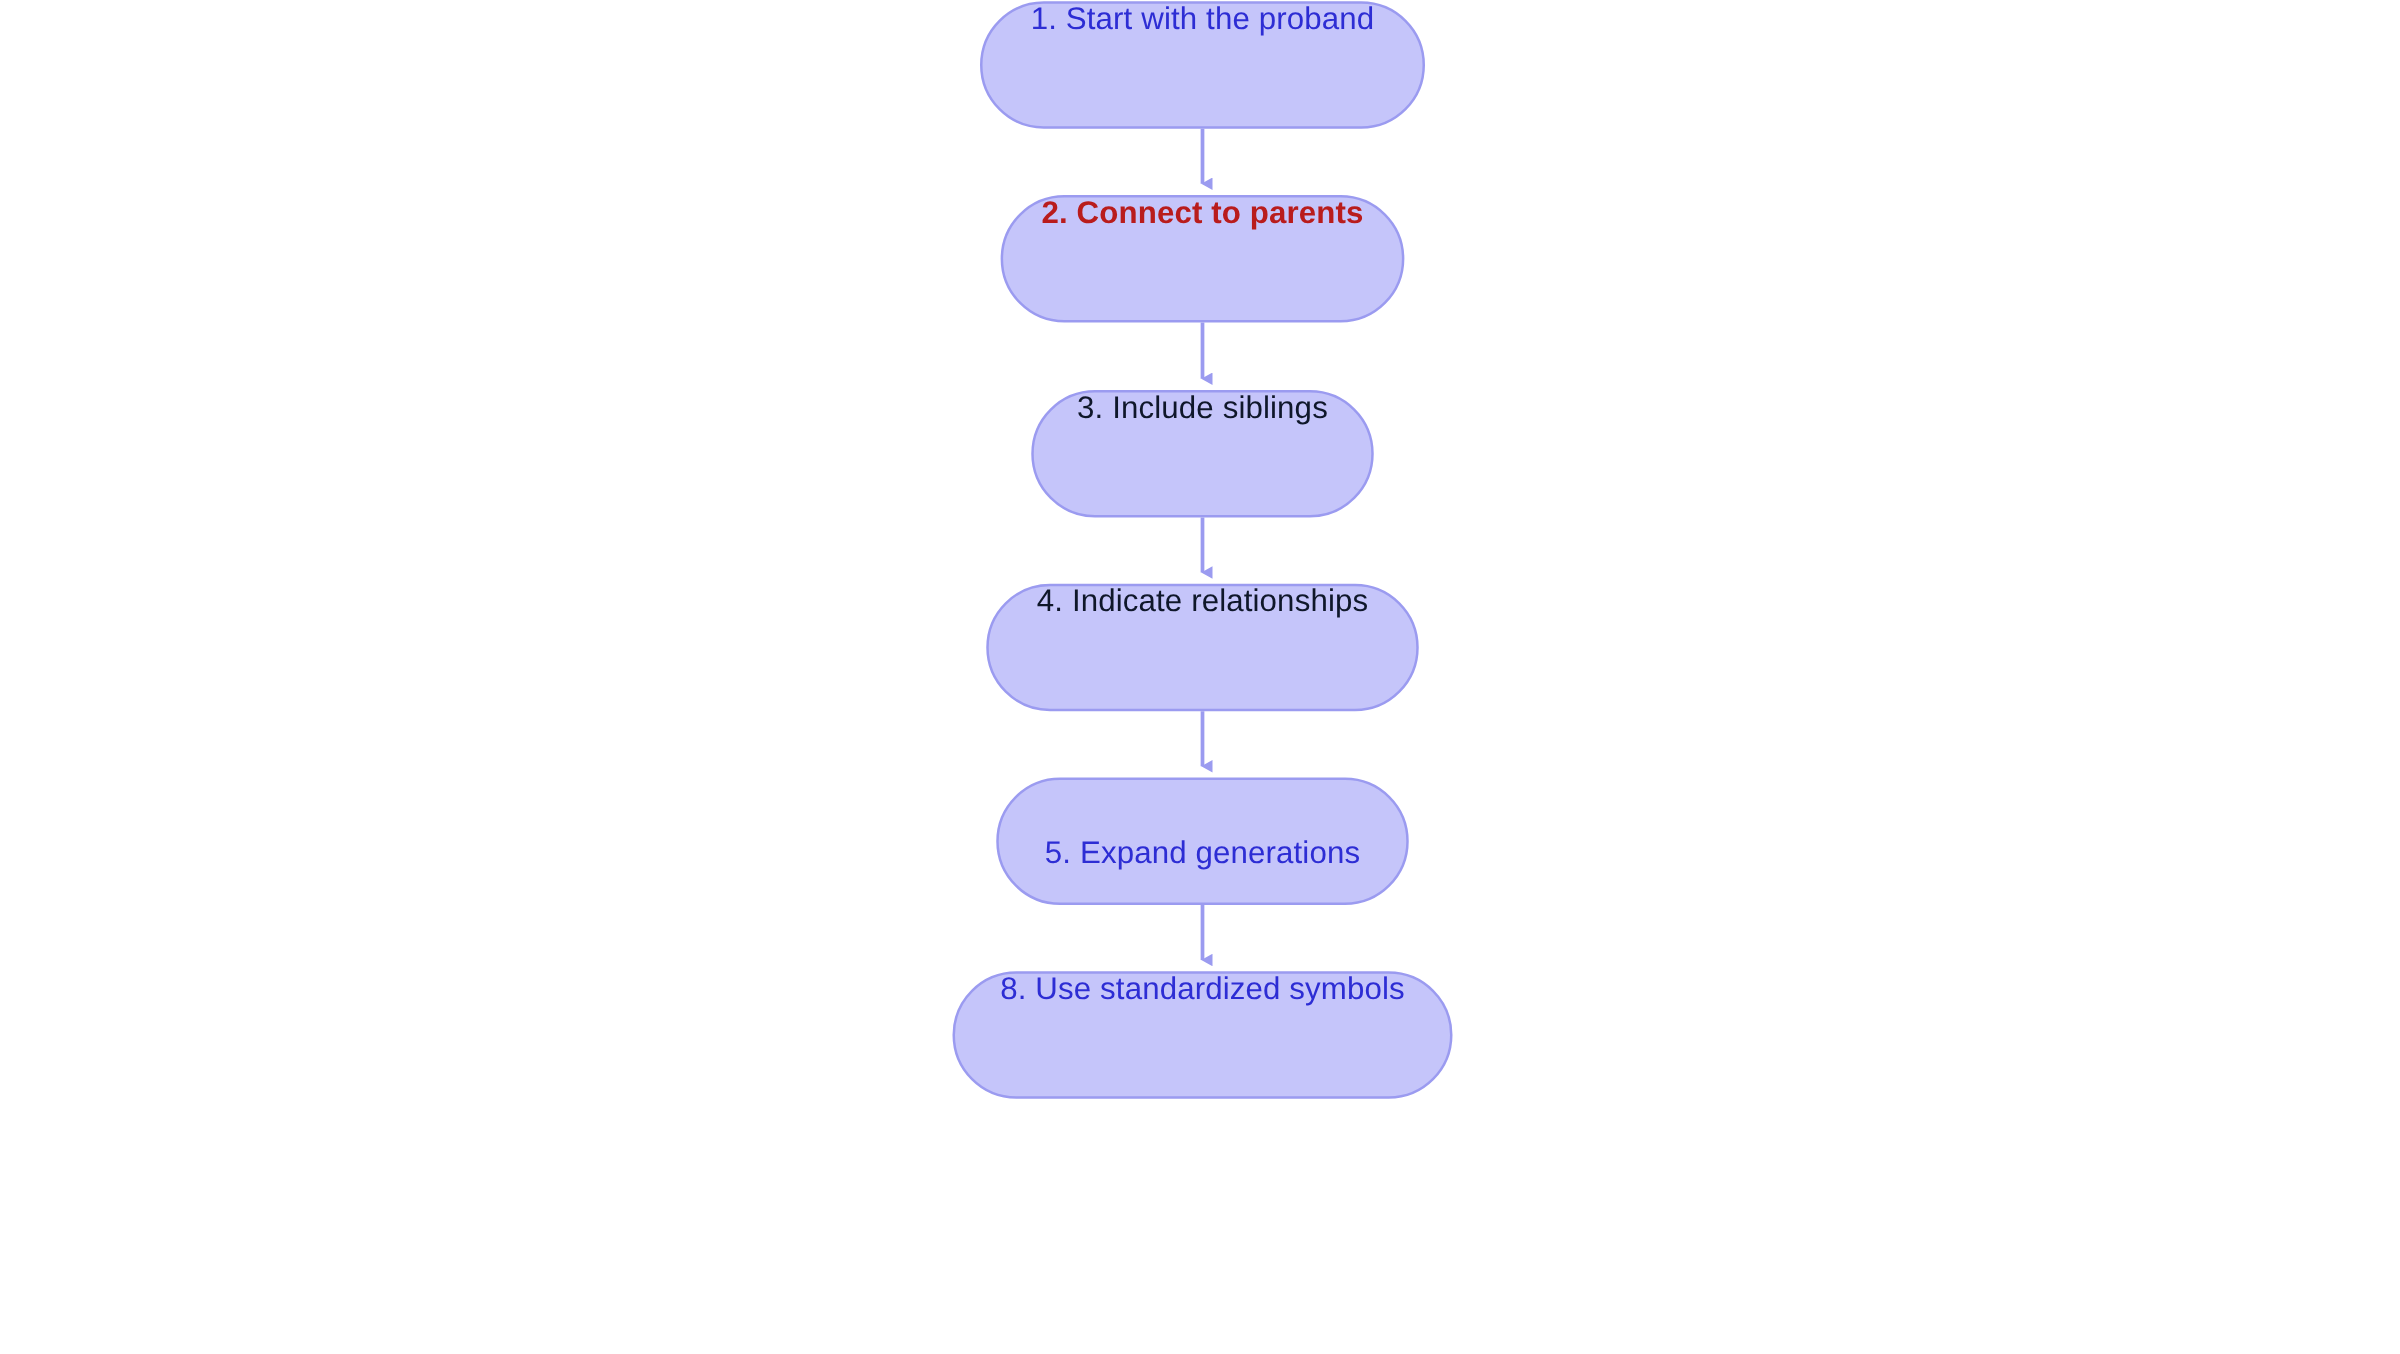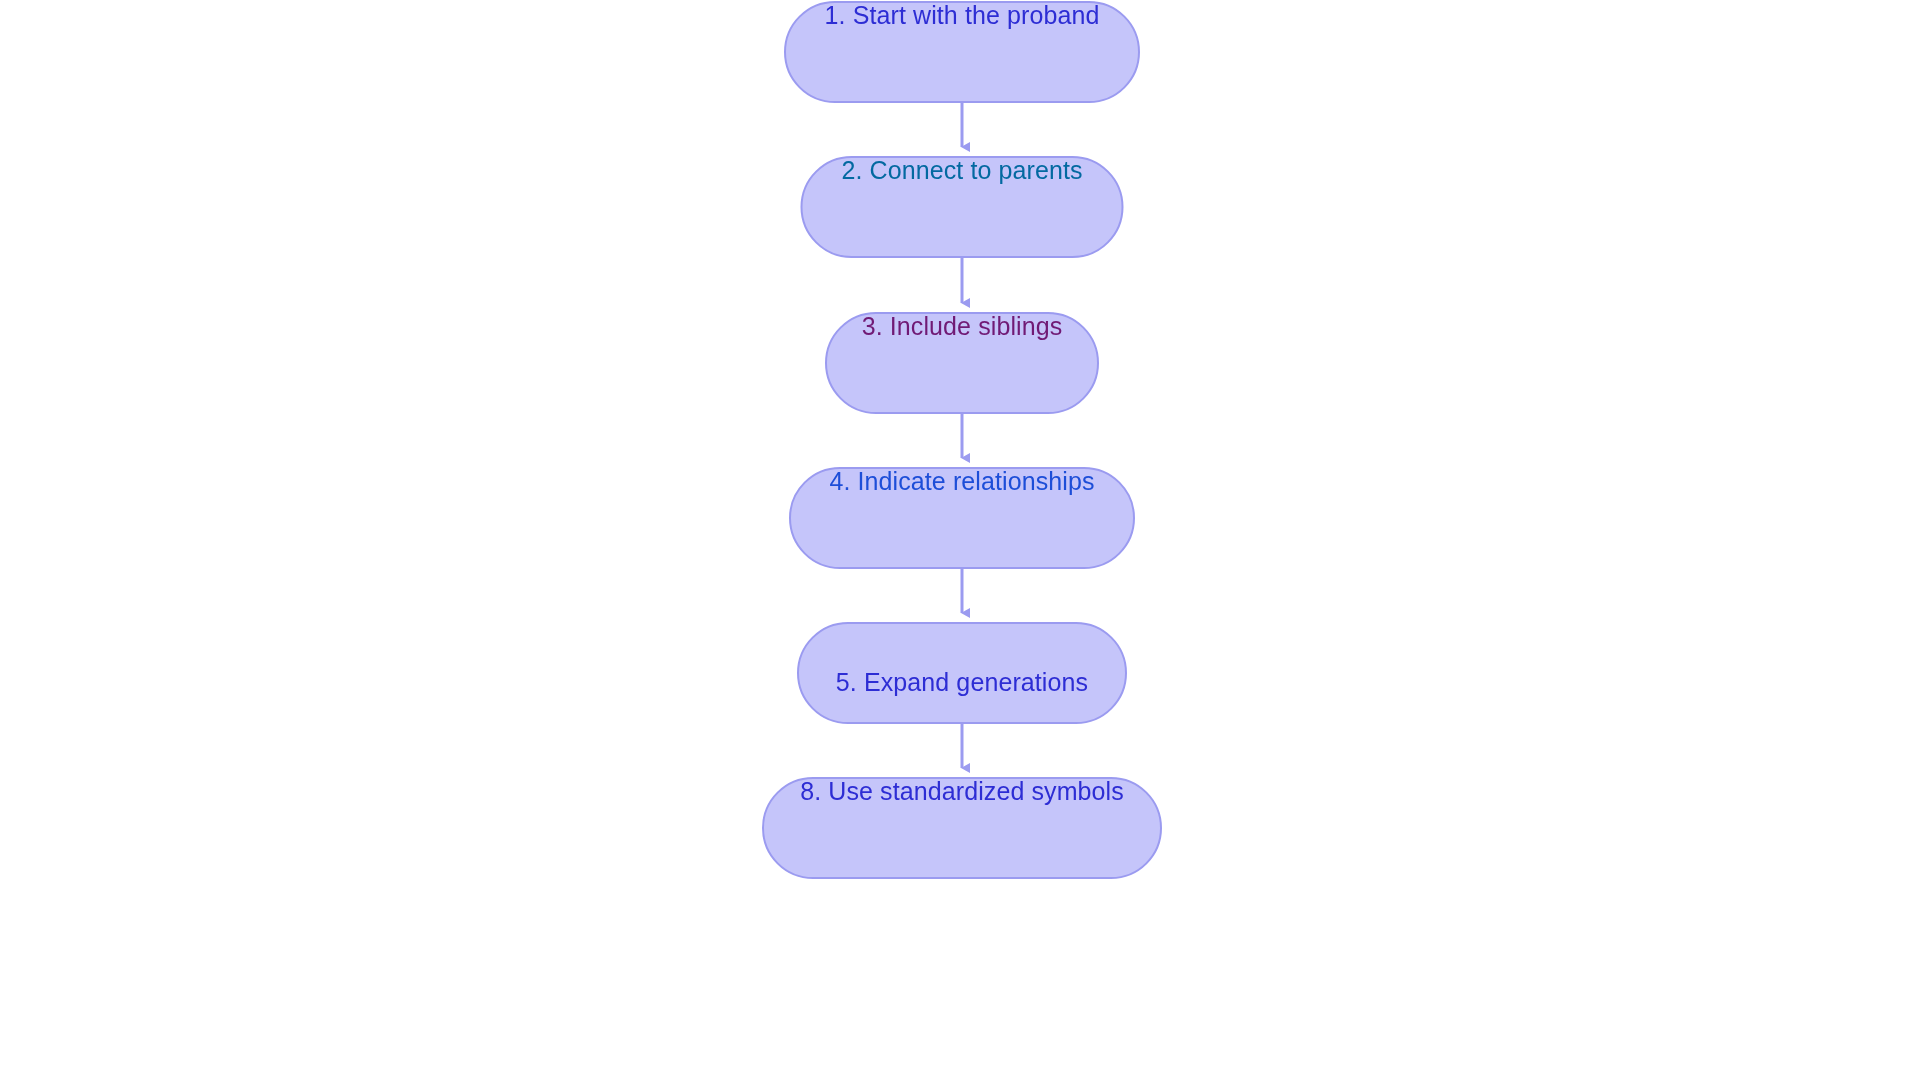--- a/index.html
+++ b/index.html
@@ -74,27 +74,27 @@
         <line x1="962" y1="569" x2="962" y2="613" stroke="#9b9bf0" stroke-width="3" marker-end="url(#arrowhead)"></line>
         <line x1="962" y1="724" x2="962" y2="768" stroke="#9b9bf0" stroke-width="3" marker-end="url(#arrowhead)"></line>
       </g>
   </svg>
 
   <div id="nodes-group">
       <div class="flow-node" style="left: 962px; top: 52px; width: 356px; height: 102px; background: rgb(197, 197, 250); border-color: rgb(155, 155, 240); border-width: 2px;">
         <span class="flow-node-label" style="color: rgb(45, 45, 212); font-size: 25px;">1. Start with the proband</span>
       </div>
       <div class="flow-node" style="left: 962px; top: 207px; width: 323px; height: 102px; background: rgb(197, 197, 250); border-color: rgb(155, 155, 240); border-width: 2px;">
-        <span class="flow-node-label" style="color: #0369a1; font-size: 25px;">2. Connect to parents</span>
+        <span class="flow-node-label" style="color: #b91c1c; font-size: 25px; font-weight: bold;">2. Connect to parents</span>
       </div>
       <div class="flow-node" style="left: 962px; top: 363px; width: 274px; height: 102px; background: rgb(197, 197, 250); border-color: rgb(155, 155, 240); border-width: 2px;">
-        <span class="flow-node-label" style="color: #701a75; font-size: 25px;">3. Include siblings</span>
+        <span class="flow-node-label" style="color: #0f172a; font-size: 25px;">3. Include siblings</span>
       </div>
       <div class="flow-node" style="left: 962px; top: 518px; width: 346px; height: 102px; background: rgb(197, 197, 250); border-color: rgb(155, 155, 240); border-width: 2px;">
-        <span class="flow-node-label" style="color: #1d4ed8; font-size: 25px;">4. Indicate relationships</span>
+        <span class="flow-node-label" style="color: #0f172a; font-size: 25px;">4. Indicate relationships</span>
       </div>
       <div class="flow-node" style="left: 962px; top: 673px; width: 330px; height: 102px; background: rgb(197, 197, 250); border-color: rgb(155, 155, 240); border-width: 2px;">
         <span class="flow-node-label" style="color: rgb(45, 45, 212); font-size: 25px; margin-top: 46px;">5. Expand generations</span>
       </div>
       <div class="flow-node" style="left: 962px; top: 828px; width: 400px; height: 102px; background: rgb(197, 197, 250); border-color: rgb(155, 155, 240); border-width: 2px;">
         <span class="flow-node-label" style="color: rgb(45, 45, 212); font-size: 25px;">8. Use standardized symbols</span>
       </div>
     </div>
 
 </div>

